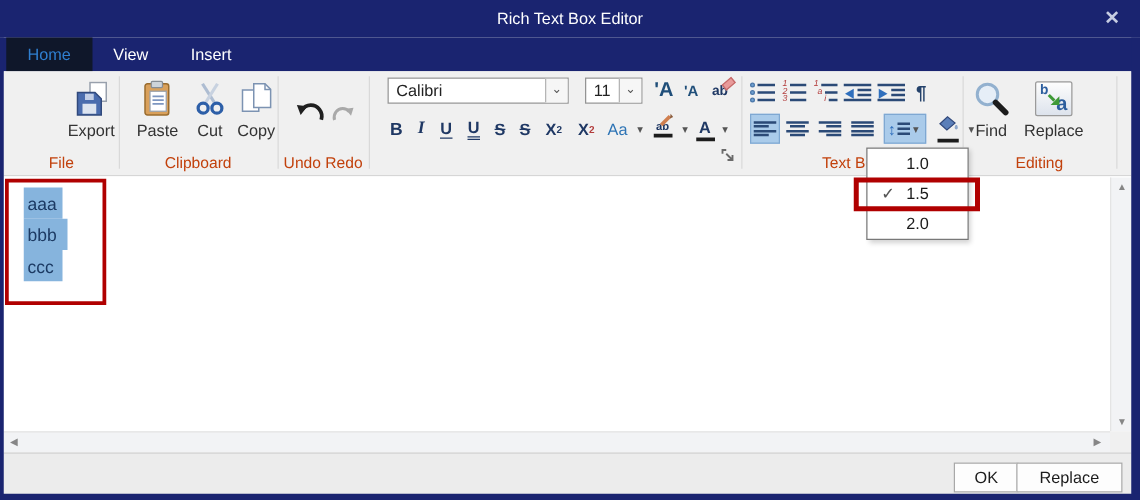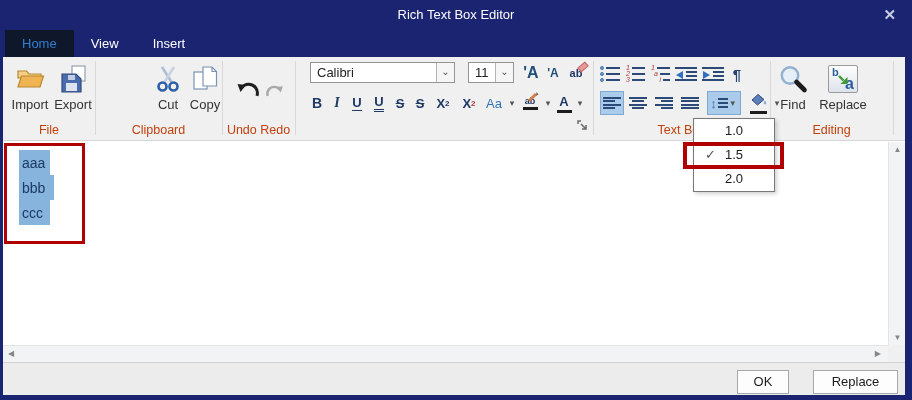--- a/index.html
+++ b/index.html
@@ -117,42 +117,46 @@
   </div>
 
   <div class="ribbon">
     <div class="vsep" style="left:92px"></div>
     <div class="vsep" style="left:219px"></div>
     <div class="vsep" style="left:292px"></div>
     <div class="vsep" style="left:590px"></div>
     <div class="vsep" style="left:767px"></div>
     <div class="vsep" style="left:890px"></div>
 
-    <div class="bigbtn" style="left:6px;width:42px">
-      <span class="bicon">
-        <svg width="30" height="26" viewBox="0 0 30 26">
-          <path d="M3 5 h8.5 l2.5 3 H26 v4 H3 Z" fill="#f5d087" stroke="#b8872f" stroke-width="1.2"></path>
-          <path d="M3 21 L6.5 10 H28.5 L25 21 Z" fill="#f0b552" stroke="#b8872f" stroke-width="1.2"></path>
-        </svg>
-      </span>
-      <span class="blabel">Import</span>
-    </div>
     <div class="bigbtn" style="left:48px;width:44px">
       <span class="bicon">
         <svg width="28" height="28" viewBox="0 0 28 28">
           <rect x="13" y="1" width="13" height="15" fill="#ffffff" stroke="#98a0ac" stroke-width="1.2"></rect>
           <path d="M3 9 h14 l5 5 v13 H3 Z" fill="#4a6cae" stroke="#31497c" stroke-width="1.2"></path>
           <rect x="7" y="18" width="11" height="8" fill="#dde4f0"></rect>
           <rect x="9" y="10" width="7" height="5" fill="#c2cee6"></rect>
         </svg>
       </span>
       <span class="blabel">Export</span>
     </div>
     <div class="grouplabel" style="left:0;width:92px">File</div>
 
+    <div class="bigbtn" style="left:101px;width:44px">
+      <span class="bicon">
+        <svg width="25" height="30" viewBox="0 0 25 30">
+          <rect x="2" y="3" width="19" height="25" rx="2" fill="#d9a05b" stroke="#9a6c2e" stroke-width="1.2"></rect>
+          <rect x="7" y="1" width="9" height="5" rx="1" fill="#cdd3da" stroke="#868d96" stroke-width="1"></rect>
+          <rect x="6" y="9" width="13" height="16" fill="#ffffff" stroke="#9aa1ab" stroke-width="1"></rect>
+          <line x1="8" y1="13" x2="17" y2="13" stroke="#7d96c0" stroke-width="1.4"></line>
+          <line x1="8" y1="16" x2="17" y2="16" stroke="#7d96c0" stroke-width="1.4"></line>
+          <line x1="8" y1="19" x2="17" y2="19" stroke="#7d96c0" stroke-width="1.4"></line>
+        </svg>
+      </span>
+      <span class="blabel">Paste</span>
+    </div>
     <div class="bigbtn" style="left:149px;width:32px">
       <span class="bicon">
         <svg width="24" height="28" viewBox="0 0 24 28">
           <line x1="6" y1="2" x2="15.5" y2="17" stroke="#aebdd2" stroke-width="2.6"></line>
           <line x1="18" y1="2" x2="8.5" y2="17" stroke="#c8d2e0" stroke-width="2.6"></line>
           <circle cx="6.5" cy="21.5" r="4" fill="none" stroke="#2d5fa8" stroke-width="2.6"></circle>
           <circle cx="17.5" cy="21.5" r="4" fill="none" stroke="#2d5fa8" stroke-width="2.6"></circle>
         </svg>
       </span>
       <span class="blabel">Cut</span>
@@ -415,21 +419,21 @@
       <span class="sa" style="bottom:3px">▼</span>
     </div>
     <div class="hscroll">
       <span class="sa" style="left:5px">◀</span>
       <span class="sa" style="right:7px">▶</span>
     </div>
     <div class="corner"></div>
   </div>
 
   <div class="footer">
-    <div class="btn" style="left:734px;width:52px">OK</div>
+    <div class="btn" style="left:760px;width:52px">OK</div>
     <div class="btn" style="left:810px;width:85px">Replace</div>
   </div>
 
   <div class="menu">
     <div class="mi">
       <span>1.0</span>
     </div>
     <div class="mi">
       <span class="check">✓</span>
       <span>1.5</span>

